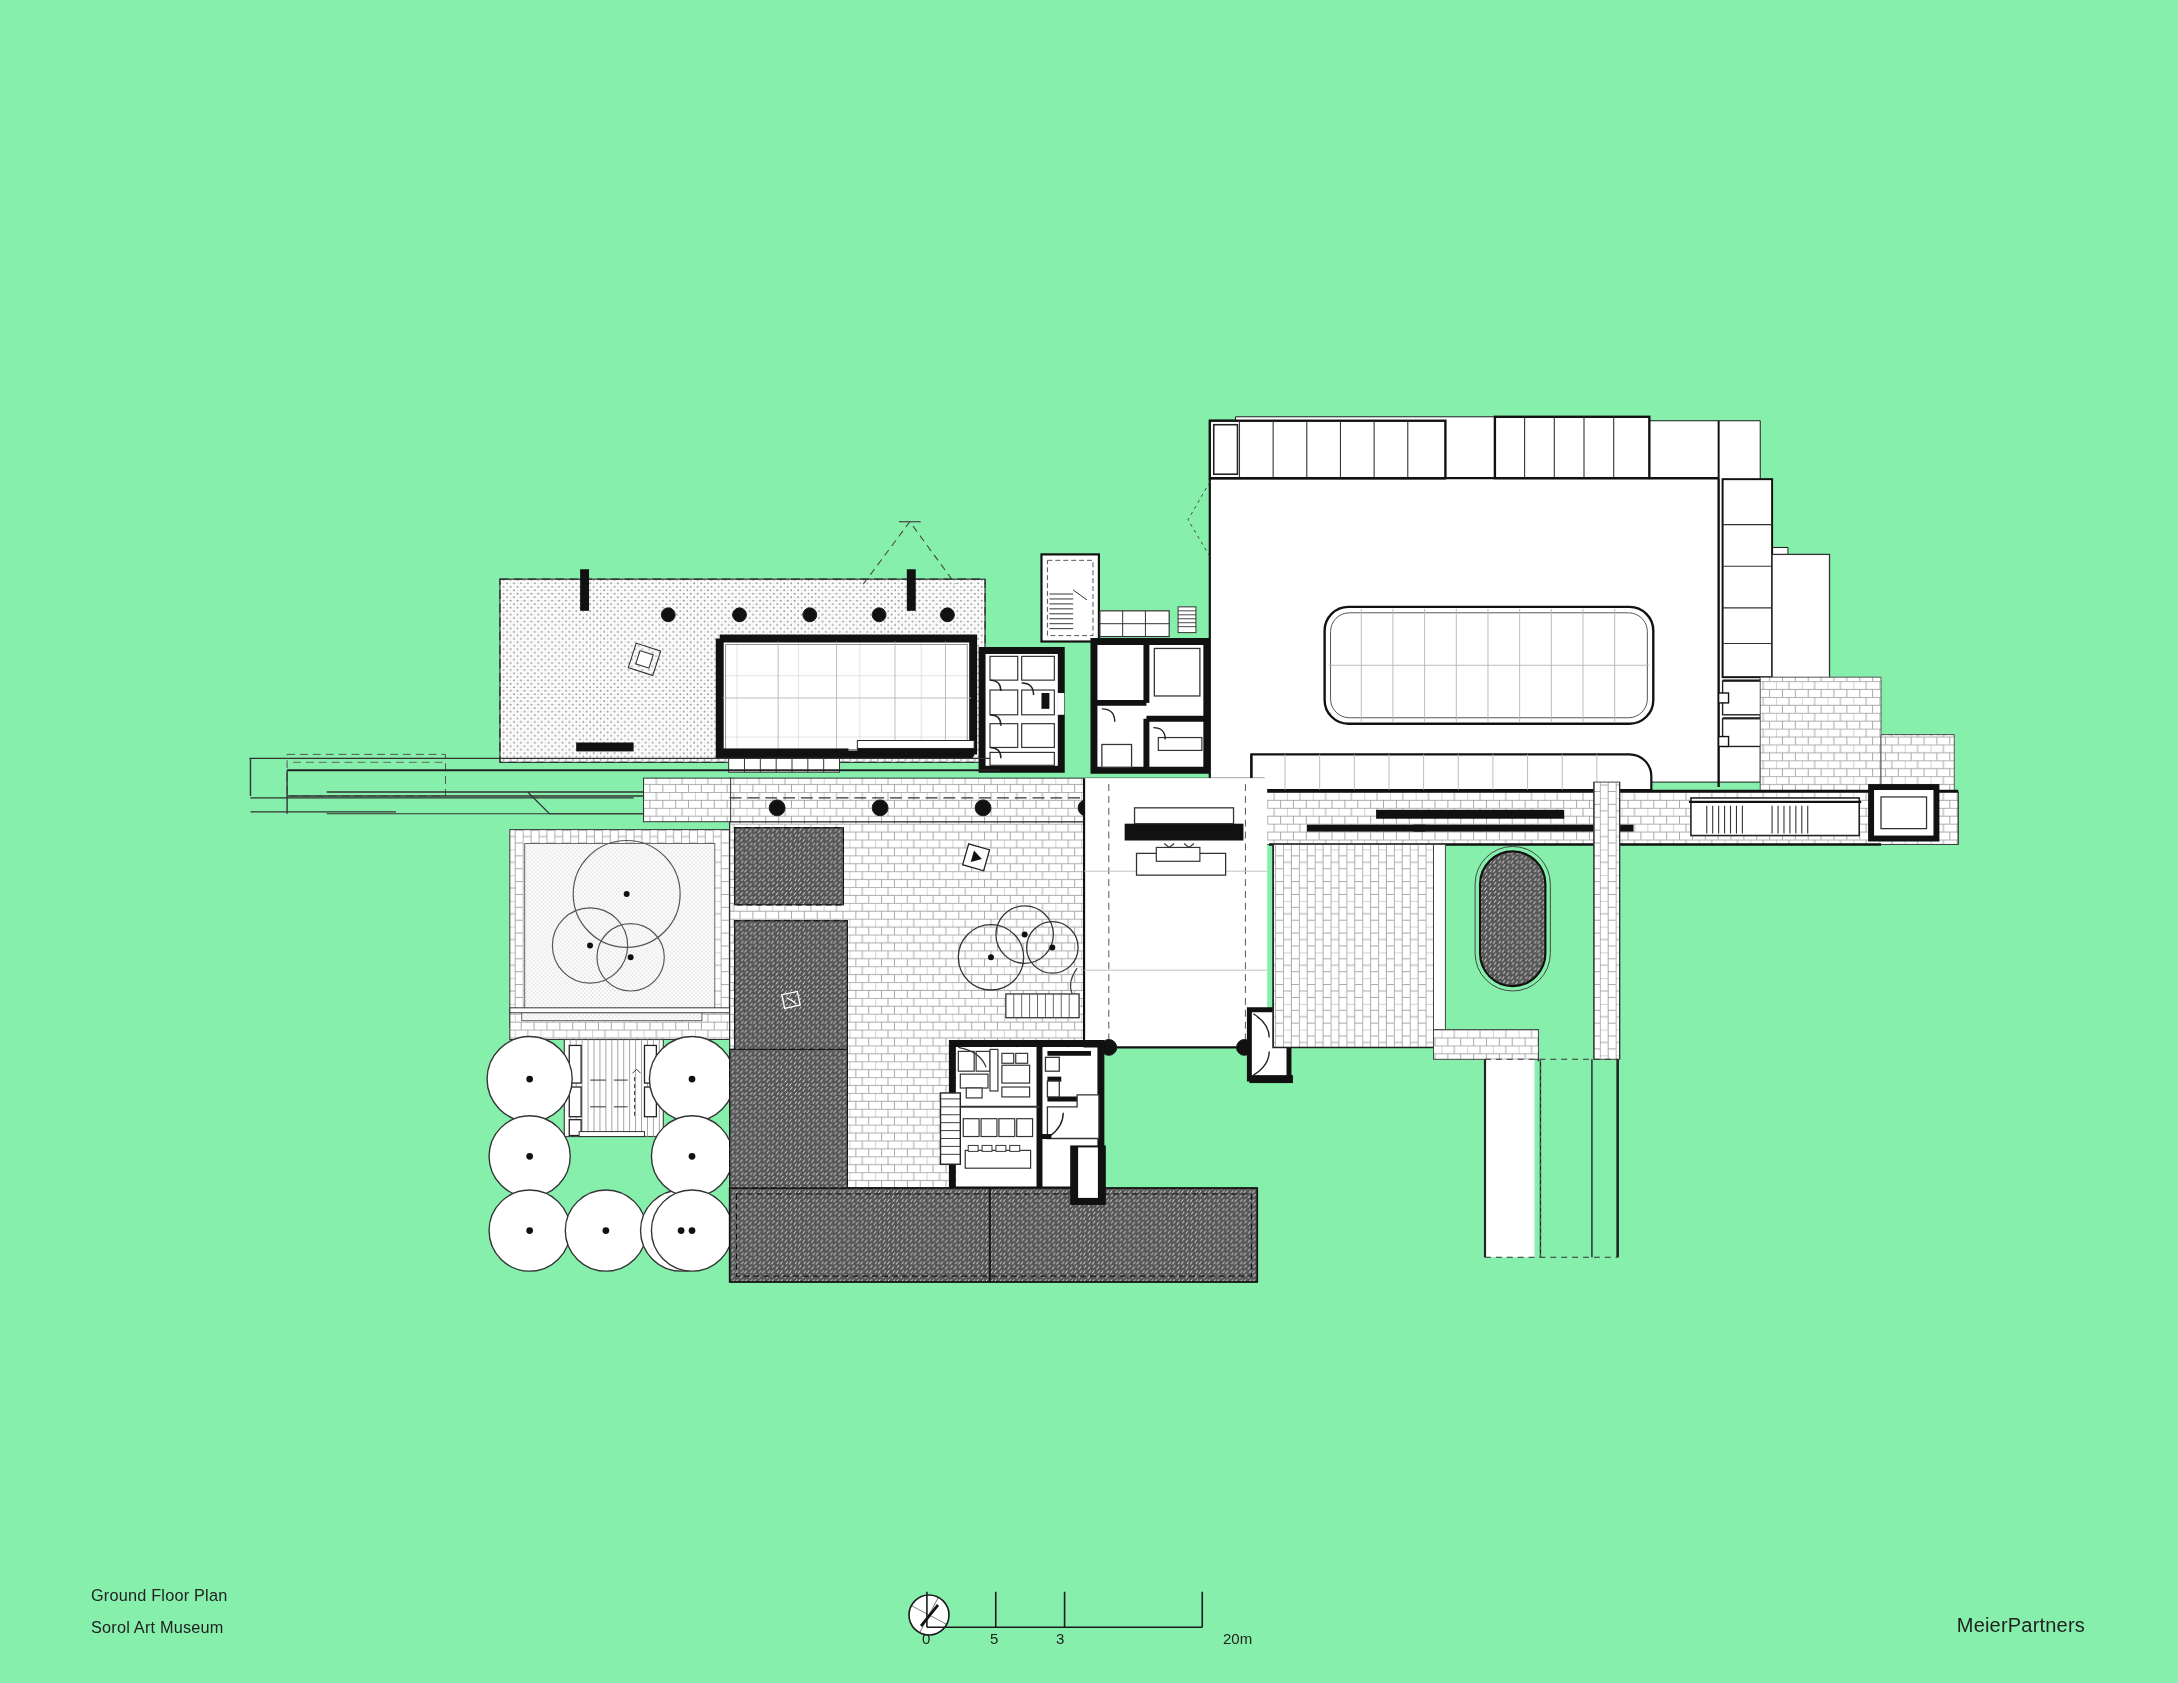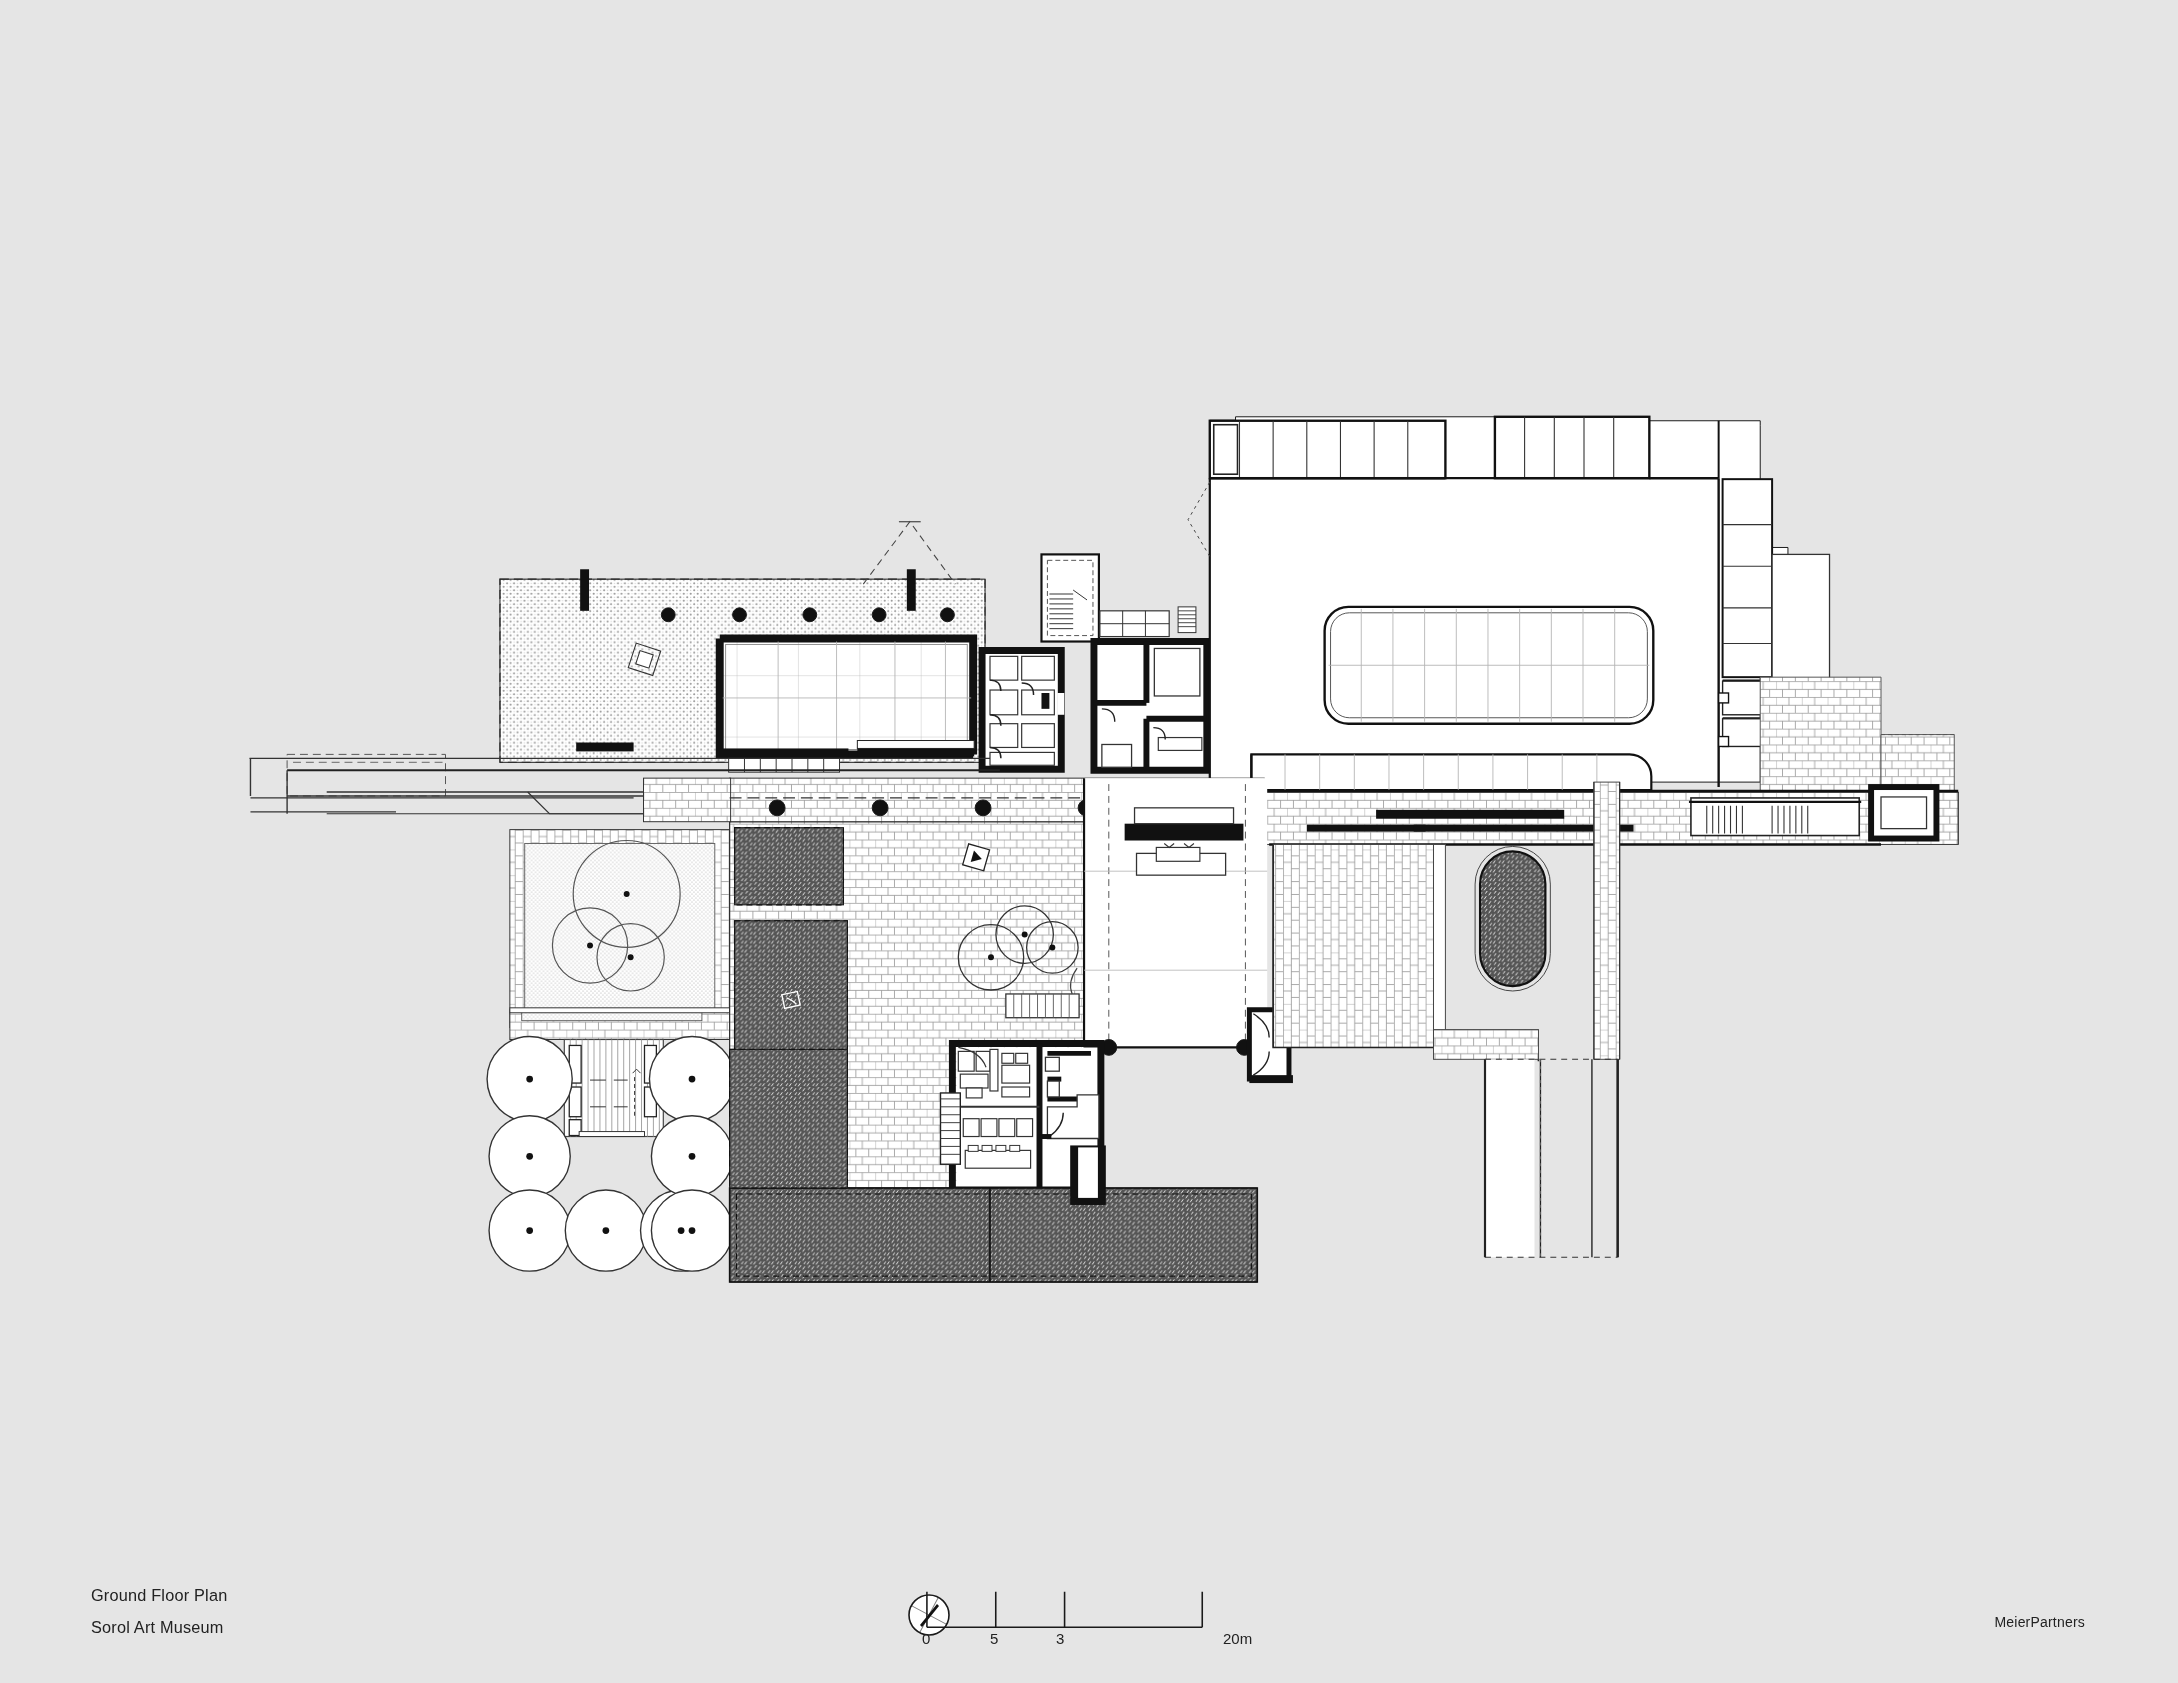--- a/index.html
+++ b/index.html
@@ -1,29 +1,29 @@
 <!DOCTYPE html>
 <html><head>
 <meta charset="utf-8">
 <style>
   html,body{margin:0;padding:0;background:#ffffff;}
   body{width:2178px;height:1683px;position:relative;overflow:hidden;
        font-family:"Liberation Sans","DejaVu Sans",sans-serif;color:#1a1a1a;}
 
-  #sheet{position:absolute;inset:0;background:#e5e5e5;}
+  #sheet{position:absolute;inset:0;background:#86efac;}
 
   
   #plan{position:absolute;left:0;top:0;width:2178px;height:1683px;}
   #plan svg{display:block;}
 
   
   .titleblock{position:absolute;left:91px;top:1580px;line-height:1.95;}
   .titleblock div{font-size:16.3px;letter-spacing:0.2px;color:#222;white-space:nowrap;}
 
-  .credit{position:absolute;right:93px;top:1614px;font-size:14px;
+  .credit{position:absolute;right:93px;top:1614px;font-size:20px;
           letter-spacing:0.2px;color:#222;white-space:nowrap;}
 
   
   .scalewrap{position:absolute;left:906px;top:1584px;width:327px;height:79px;}
   .scalewrap svg{position:absolute;left:0;top:0;}
   .scalelabels{position:absolute;left:0;top:0;width:327px;height:79px;}
   .scalelabels span{position:absolute;font-size:15px;color:#222;white-space:nowrap;}
 
   .northwrap{position:absolute;left:906px;top:1592px;width:46px;height:46px;}
 </style>

